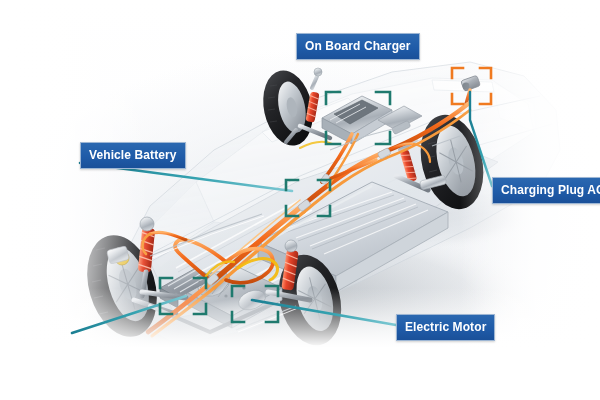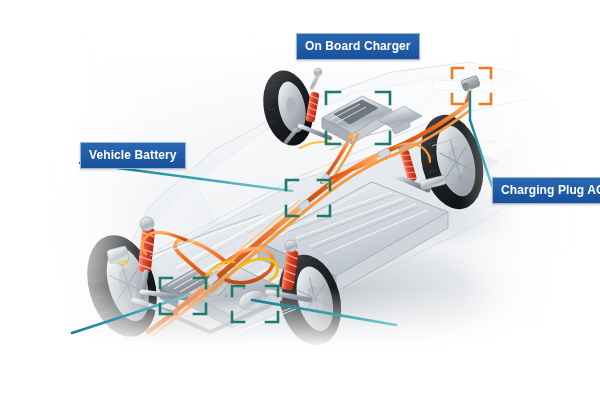--- a/index.html
+++ b/index.html
@@ -463,14 +463,15 @@
     </g>
   </svg>
 
   <div class="callout" id="lbl-charger">On Board Charger</div>
 
   <div class="callout" id="lbl-battery">Vehicle Battery</div>
 
   <div class="callout" id="lbl-plug">Charging Plug AC</div>
 
 
+  <div class="callout" id="lbl-motor">Electric Motor</div>
 
 </div>
 
 </body></html>

